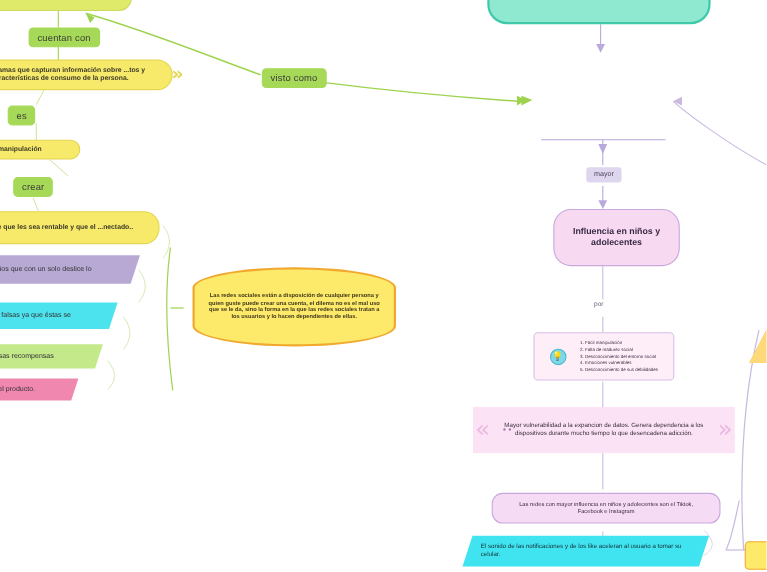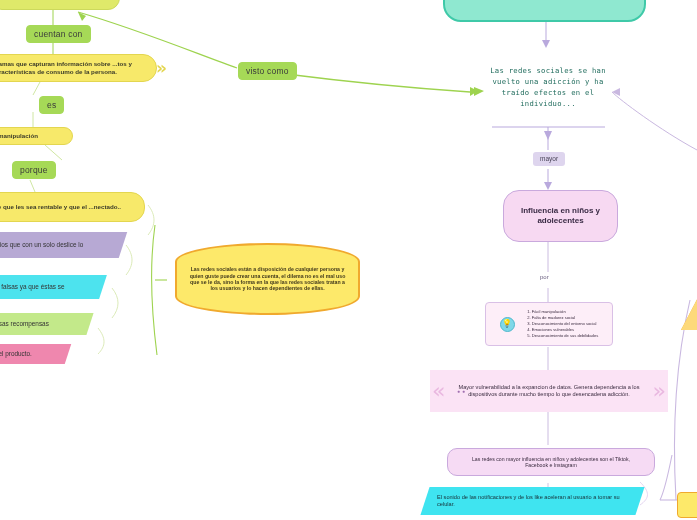--- a/index.html
+++ b/index.html
@@ -235,30 +235,30 @@
 
   <div class="node lbl" style="left:26px; top:25px;">
     <span>cuentan con</span>
   </div>
 
   <div class="node yellowpill" style="left:-48px; top:54px; width:205px; height:28px;">
     <span>y programas que capturan información sobre ...tos y características de consumo de la persona.</span>
     <span class="chev r">»</span>
   </div>
 
-  <div class="node lbl" style="left:39px; top:96px;">
+  <div class="node lbl" style="left:7px; top:96px;">
     <span>es</span>
   </div>
 
   <div class="node yellowpill" style="left:-62px; top:127px; width:135px; height:18px; border-radius:9px;">
     <span>...nta de manipulación</span>
   </div>
 
   <div class="node lbl" style="left:12px; top:161px;">
-    <span>porque</span>
+    <span>crear</span>
   </div>
 
   <div class="node yellowpill" style="left:-62px; top:192px; width:207px; height:30px;">
     <span>...lo que hace que les sea rentable y que el ...nectado..</span>
   </div>
 
   <div class="node para purple skew" style="left:-62px; top:232px; width:185px; height:26px;">
     <span>...anuncios que con un solo deslice lo</span>
   </div>
 
@@ -282,23 +282,20 @@
               background:#fde96a; border:2px solid #f0a92e;
               border-radius:50% / 26%; font-size:5.2px; font-weight:bold;
               color:#40381c; padding:6px 12px;">
     <span>Las redes sociales están a disposición de cualquier persona y quien guste puede crear una cuenta, el dilema no es el mal uso que se le da, sino la forma en la que las redes sociales tratan a los usuarios y lo hacen dependientes de ellas.</span>
   </div>
 
   <div class="node tealbox" style="left:443px; top:-30px; width:203px; height:52px;">
     <span></span>
   </div>
 
-  <div class="node plaintext" style="left:484px; top:62px; width:128px; height:52px;">
-    <span>Las redes sociales se han vuelto una adicción y ha traído efectos en el individuo...</span>
-  </div>
 
   <div class="node" style="left:533px; top:152px; background:#ded5ee; border-radius:3px;
                            font-size:6.5px; color:#4a4458; padding:3px 7px;">
     <span>mayor</span>
   </div>
 
   <div class="node lavbox" style="left:491px; top:190px; width:115px; height:52px;">
     <span>Influencia en niños y adolecentes</span>
   </div>
 

